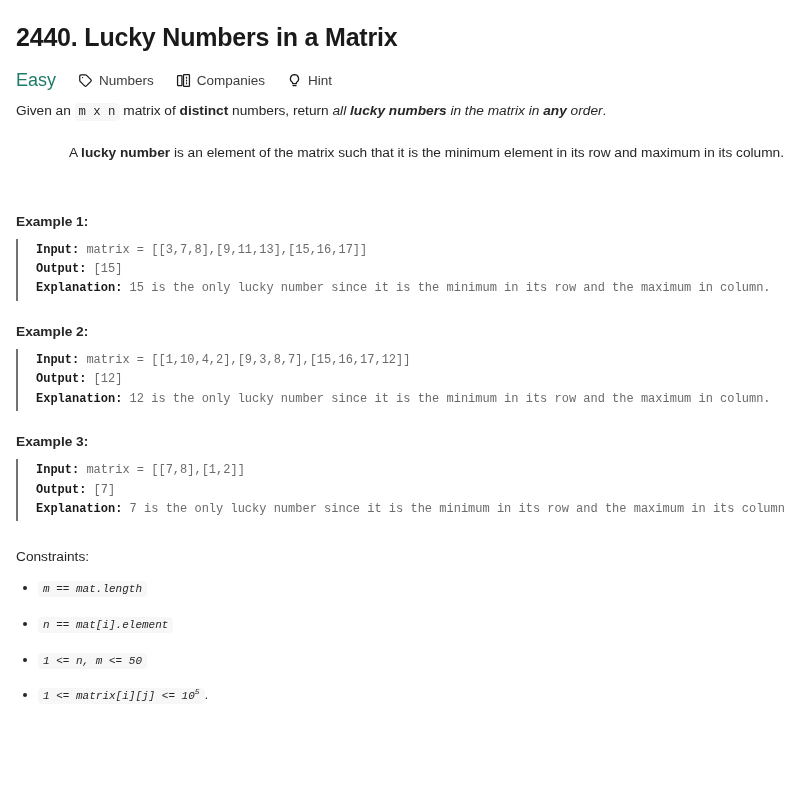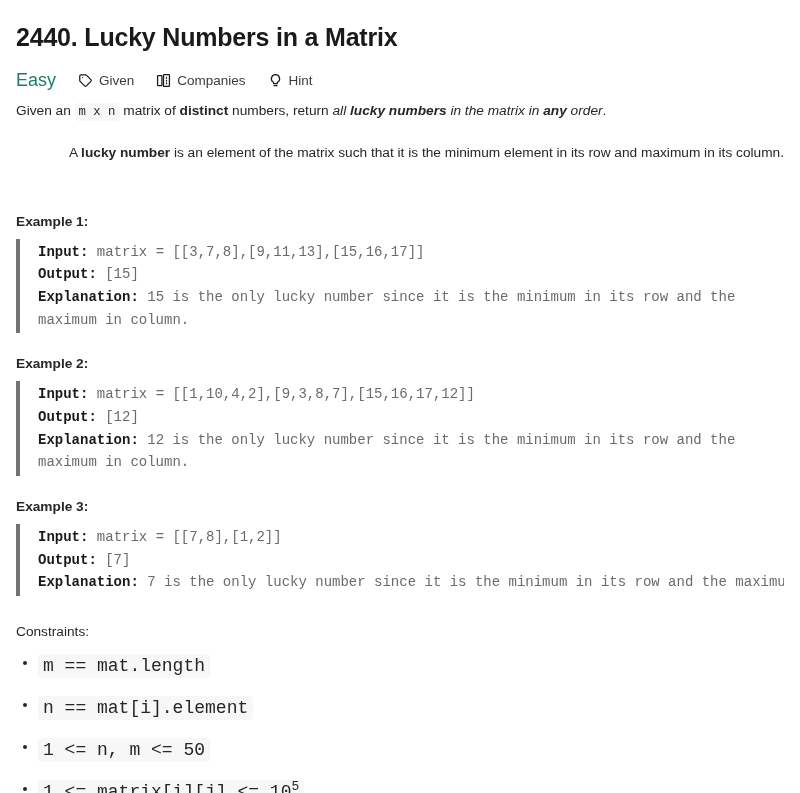--- a/index.html
+++ b/index.html
@@ -101,24 +101,24 @@
     font-weight: 700;
     color: #262626;
     white-space: nowrap;
   }
   .ex-1-head { margin-top: 50px; }
   .ex-head.later { margin-top: 23px; }
 
   
   .ex-block {
     margin-top: 10px;
-    border-left: 4px solid #737373;
+    border-left: 2px solid #737373;
     padding: 2px 0 2px 18px;
     font-family: "Liberation Mono", "DejaVu Sans Mono", monospace;
-    font-size: 14px;
+    font-size: 12px;
     line-height: 1.62;
     color: #6b6b6b;
     overflow: hidden;
     white-space: pre-wrap;
     word-break: normal;
   }
   .ex-block .lbl {
     color: #1a1a1a;
     font-weight: 700;
   }
@@ -154,22 +154,23 @@
     content: "";
     position: absolute;
     left: 7px;
     top: 8px;
     width: 4px;
     height: 4px;
     border-radius: 50%;
     background: #262626;
   }
   ul.constraints code.chip {
-    font-size: 18px;
+    font-size: 11px;
     padding: 2px 5px;
+    font-style: italic;
   }
   sup { font-size: 0.72em; vertical-align: super; line-height: 0; }
 </style>
 </head>
 <body>
 
 <div class="page">
 
   <h1 class="problem-title">2440. Lucky Numbers in a Matrix</h1>
 
@@ -177,21 +178,21 @@
 
     <span class="difficulty" id="difficulty-badge" style="color: rgb(30, 123, 107);">Easy</span>
 
     <span class="meta-item">
       <span class="meta-icon">
         <svg width="15" height="15" viewBox="0 0 24 24" fill="none" stroke="#1a1a1a" stroke-width="2" stroke-linecap="round" stroke-linejoin="round">
           <path d="M20.6 13.4 13.4 20.6a2 2 0 0 1-2.8 0l-7.2-7.2A2 2 0 0 1 2.8 12V4.8A2 2 0 0 1 4.8 2.8H12a2 2 0 0 1 1.4.6l7.2 7.2a2 2 0 0 1 0 2.8z"></path>
           <circle cx="7.3" cy="7.3" r="1.1" fill="#1a1a1a" stroke="none"></circle>
         </svg>
       </span>
-      <span>Given</span>
+      <span>Numbers</span>
     </span>
 
     <span class="meta-item">
       <span class="meta-icon">
         <svg width="15" height="15" viewBox="0 0 24 24" fill="none" stroke="#1a1a1a" stroke-width="2" stroke-linecap="round" stroke-linejoin="round">
           <rect x="2.5" y="4" width="7" height="16" rx="1"></rect>
           <rect x="12" y="2.5" width="9.5" height="19" rx="1"></rect>
           <line x1="16.8" y1="7" x2="16.8" y2="8.2"></line>
           <line x1="16.8" y1="11.4" x2="16.8" y2="12.6"></line>
           <line x1="16.8" y1="15.8" x2="16.8" y2="17"></line>

